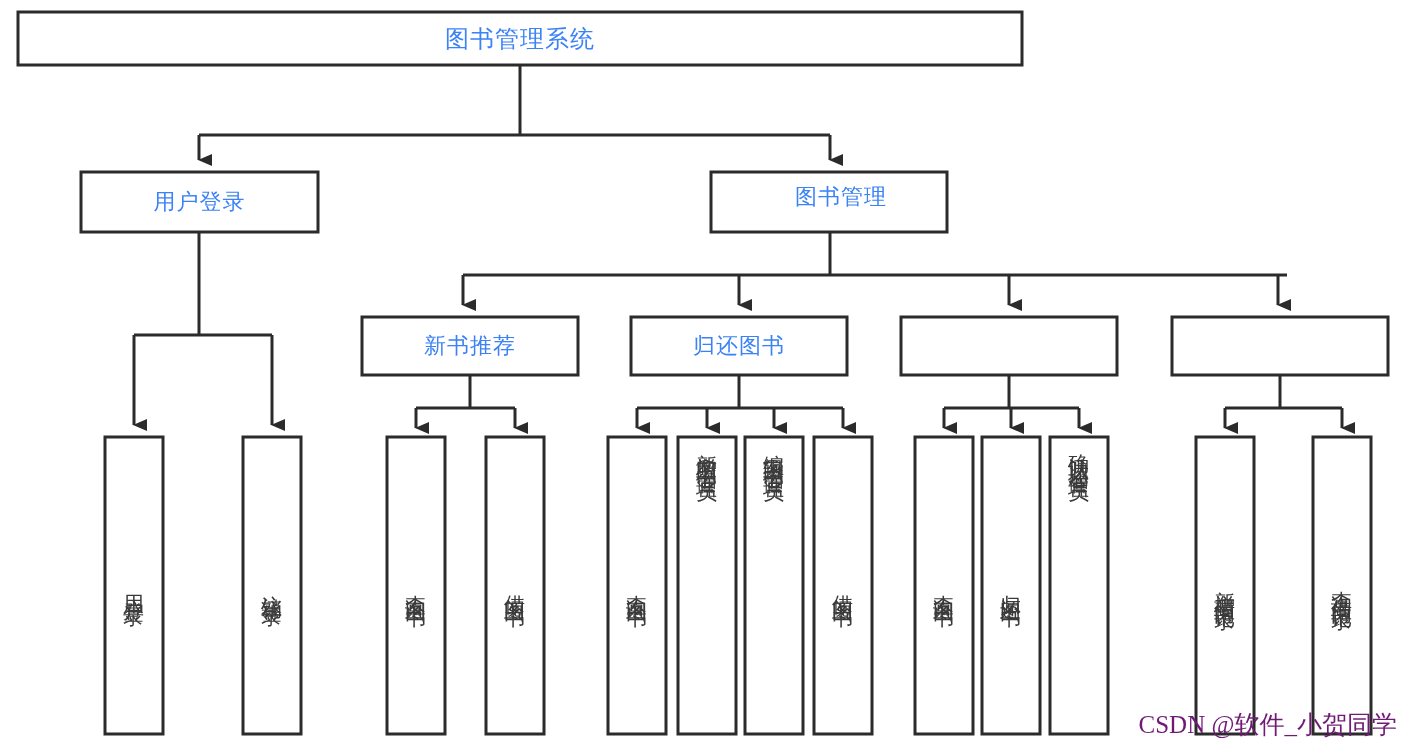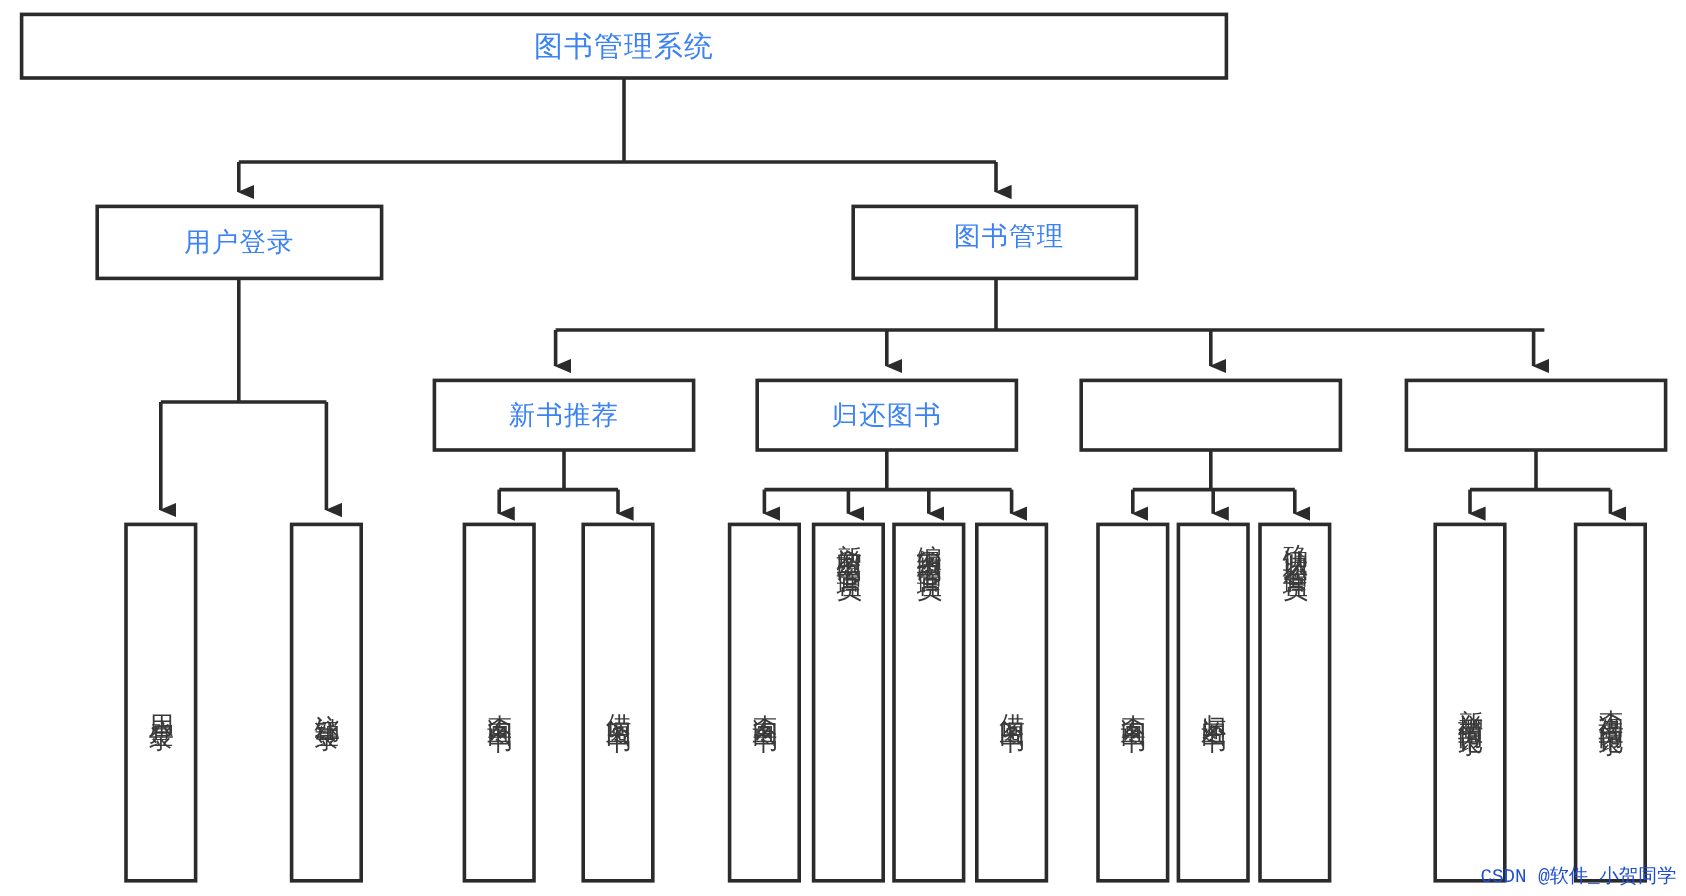--- a/index.html
+++ b/index.html
@@ -70,23 +70,23 @@
     font-family: "Liberation Sans", "DejaVu Sans", sans-serif;
     font-size: 22px;
     color: #3b82f6;
     white-space: nowrap;
     letter-spacing: 1px;
   }
   #watermark {
     position: absolute;
     right: 8px;
     bottom: 6px;
-    font-family: Liberation Mono, monospace;
-    font-size: 16px;
-    color: #1d4ed8;
+    font-family: Liberation Serif, serif;
+    font-size: 25px;
+    color: #701a75;
     white-space: nowrap;
     user-select: none;
   }
 </style>
 </head>
 <body>
 
 <div id="diagram-root">
 
   <svg id="flow" viewBox="0 0 1405 747">

